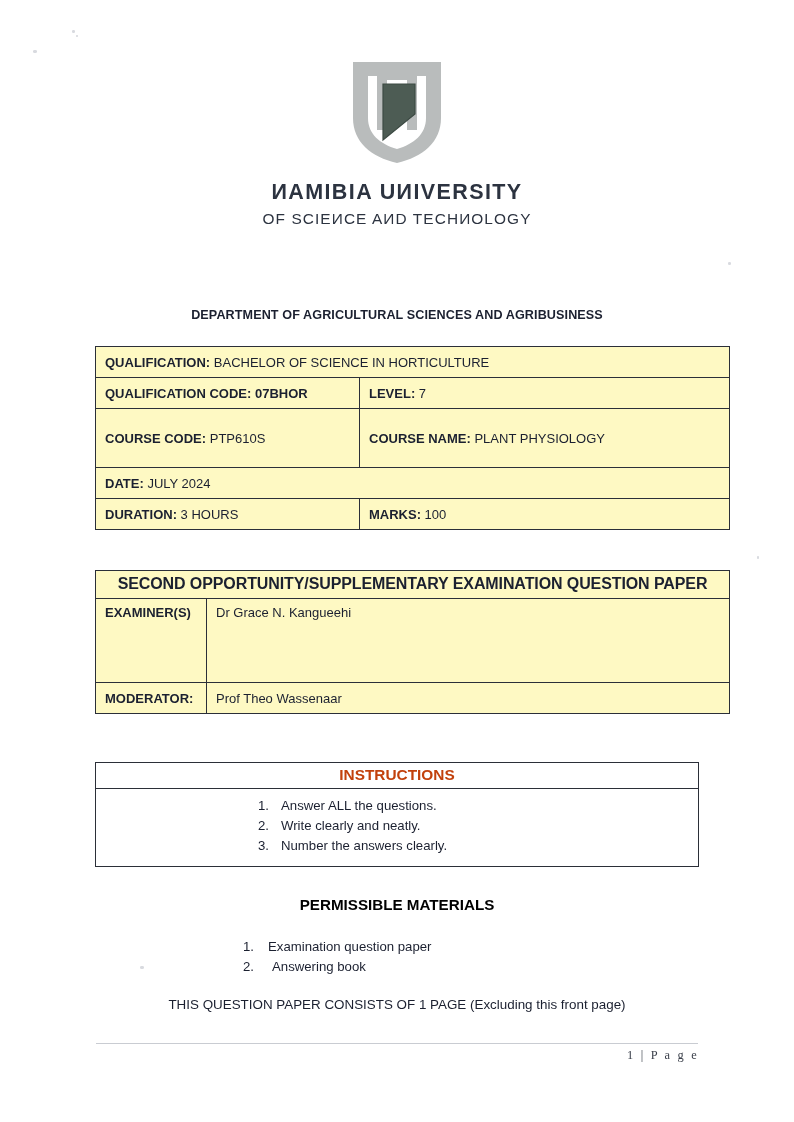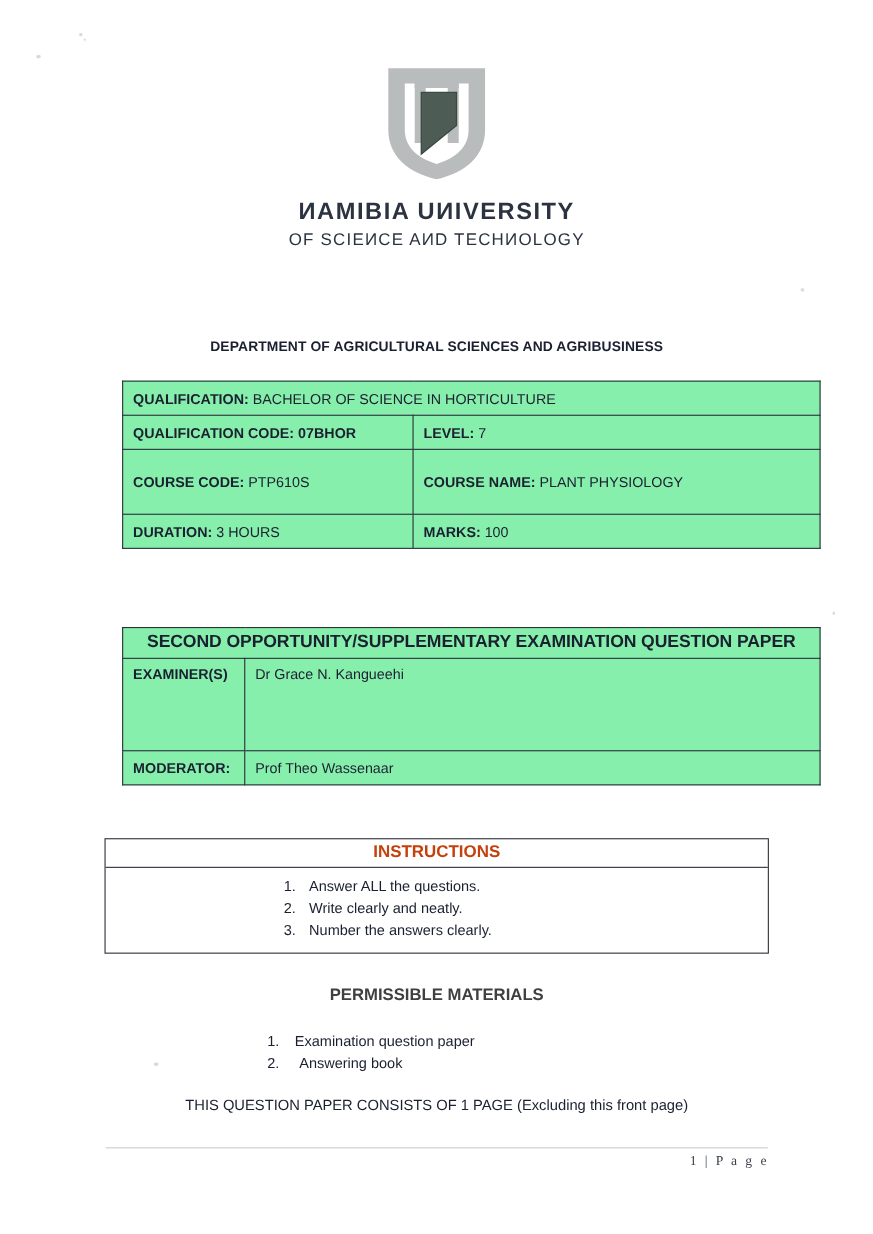--- a/index.html
+++ b/index.html
@@ -89,22 +89,21 @@
     font-weight: 700;
     letter-spacing: .1px;
     color: #1b2030;
   }
 
   
   .doc-table {
     position: absolute;
     border-collapse: collapse;
     table-layout: fixed;
-    background: #86efac;
-    margin-left: 16px;
+    background: #fef9c3;
   }
   .doc-table td {
     border: 1.15px solid #2b2f38;
     padding: 5px 9px;
     vertical-align: middle;
     font-size: 13px;
     color: #1b2030;
   }
   .doc-table td b,
   .doc-table td .lbl {
@@ -176,21 +175,21 @@
   }
 
   
   .perm-head {
     position: absolute;
     left: 0; right: 0;
     top: 896px;
     text-align: center;
     font-size: 15.2px;
     font-weight: 700;
-    color: #404040;
+    color: #000000;
   }
   .perm-list {
     position: absolute;
     left: 0;
     top: 937px;
     width: 794px;
   }
   .perm-item {
     display: flex;
     font-size: 13.2px;
@@ -300,20 +299,26 @@
         </td>
       </tr>
       <tr class="r-course">
         <td>
           <span class="lbl">COURSE CODE: </span>
           <span class="val">PTP610S</span>
         </td>
         <td>
           <span class="lbl">COURSE NAME: </span>
           <span class="val">PLANT PHYSIOLOGY</span>
+        </td>
+      </tr>
+      <tr class="r-date">
+        <td colspan="2">
+          <span class="lbl">DATE: </span>
+          <span class="val">JULY 2024</span>
         </td>
       </tr>
       <tr class="r-dur">
         <td>
           <span class="lbl">DURATION: </span>
           <span class="val">3 HOURS</span>
         </td>
         <td>
           <span class="lbl">MARKS: </span>
           <span class="val">100</span>

